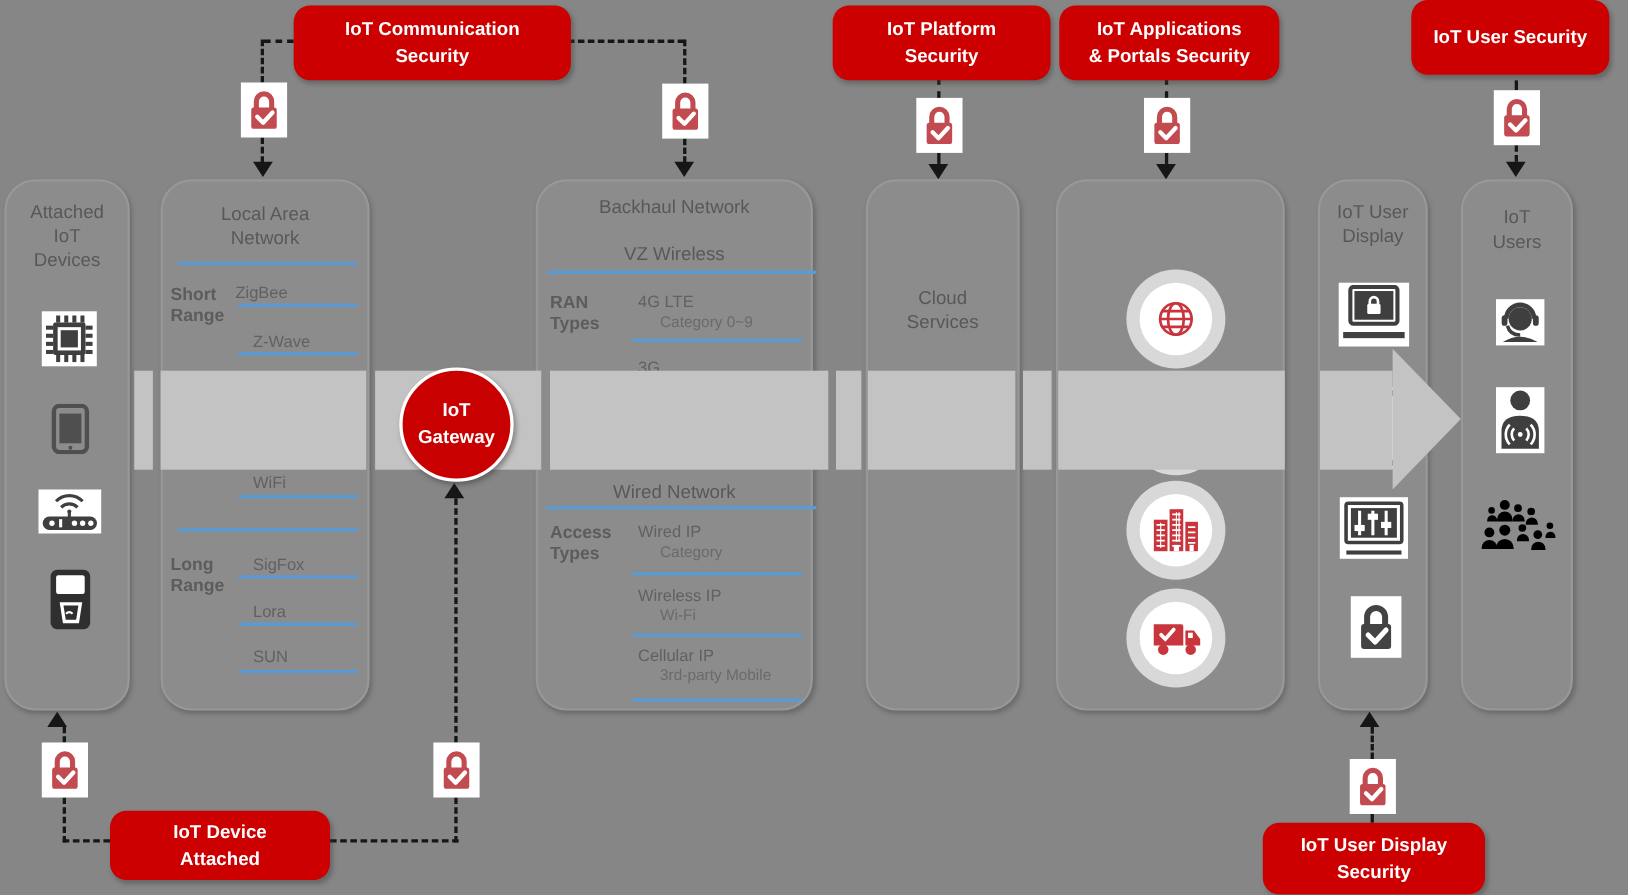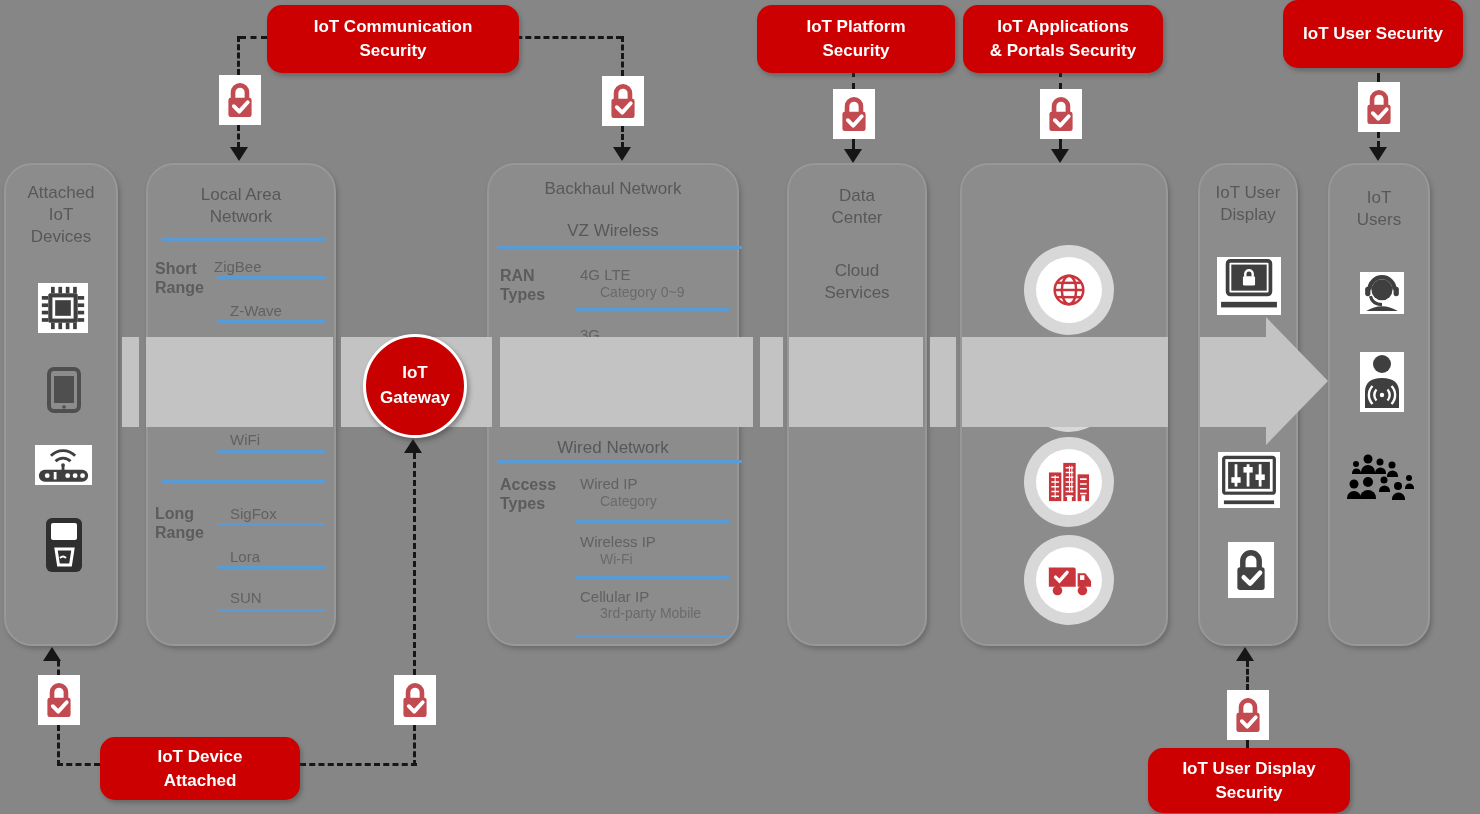--- a/index.html
+++ b/index.html
@@ -175,22 +175,20 @@
       <div class="sub" style="left:111px;top:386px">Wi-Fi</div>
       <div class="blue" style="left:86px;top:411px;width:154px"></div>
       <div class="itm" style="left:91px;top:423px">Cellular IP</div>
       <div class="sub" style="left:111px;top:440px">3rd-party Mobile</div>
       <div class="blue" style="left:86px;top:470px;width:154px"></div>
     </div>
   </div>
 
   <div class="col" style="left:787px;width:140px">
     <div class="col-inner">
-      <div class="col-title pre" style="top:20px">Data
-Center</div>
       <div class="col-title pre" style="top:95px">Cloud
 Services</div>
     </div>
   </div>
 
   <div class="col" style="left:960px;width:208px">
     <div class="col-inner">
       <div class="ring" style="left:62px;top:80px">
         <div class="inner">
             <svg width="42" height="42" viewBox="0 0 44 44">

